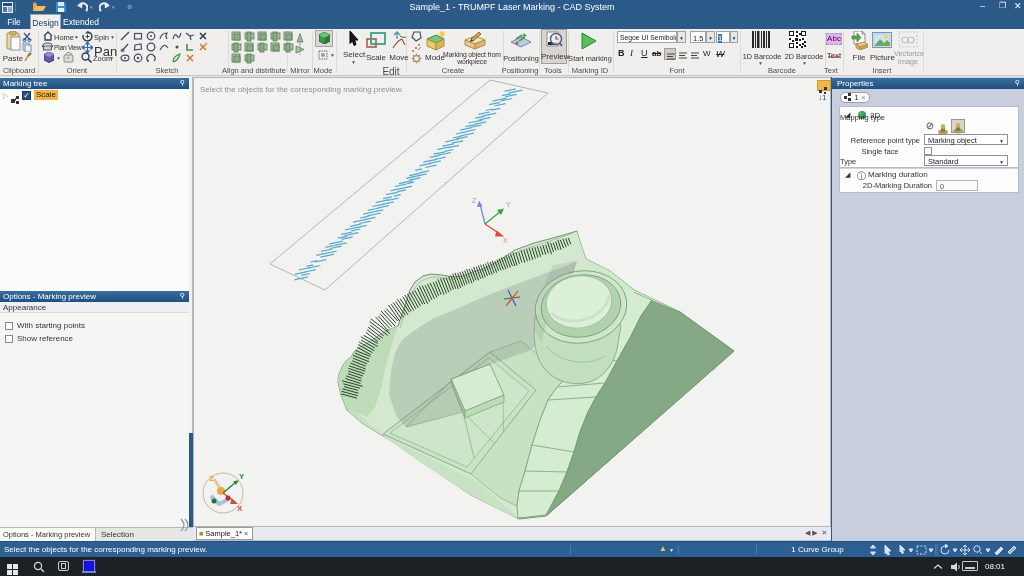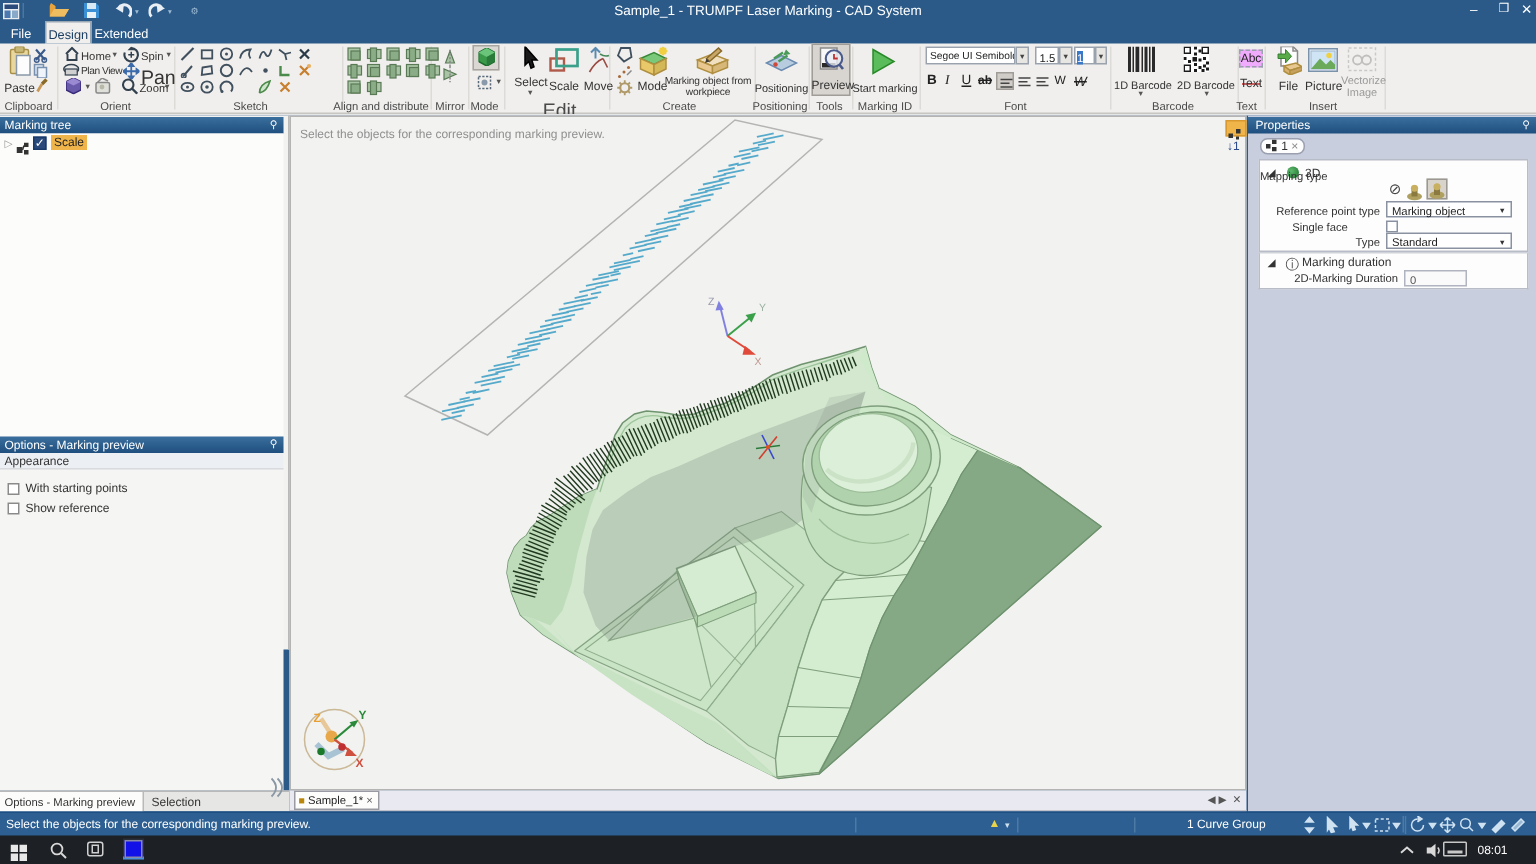--- a/index.html
+++ b/index.html
@@ -268,21 +268,21 @@
       <rect x="1" y="7" width="9" height="8" fill="none" stroke="#b05a4a" stroke-width="1.6"></rect>
       <rect x="5" y="1" width="14" height="11" fill="none" stroke="#3aa08a" stroke-width="1.8"></rect>
     </svg>
 <div class="abs" style="left:366px;top:24px;width:20px;text-align:center;color:#333;font-size:8px">Scale</div>
 <svg class="abs" style="left:390px;top:2px" width="18" height="19">
 <path d="M7,1 L7,8 M4,4 L7,1 L10,4" fill="none" stroke="#5a8ab0" stroke-width="1.3"></path>
 <path d="M3,17 Q7,10 12,8 M12,8 L15,14" fill="none" stroke="#9a4a42" stroke-width="1.1"></path>
 <path d="M10,5 Q13,7 16,6" fill="none" stroke="#4a8a5a" stroke-width="1.1"></path>
     </svg>
 <div class="abs" style="left:389px;top:24px;width:20px;text-align:center;color:#333;font-size:8px">Move</div>
-<div class="abs" style="left:373px;top:37px;transform:translateX(-50%);color:#4a4a4a;font-size:13px;white-space:nowrap">Edit</div>
+<div class="abs" style="left:391px;top:37px;transform:translateX(-50%);color:#4a4a4a;font-size:10px;white-space:nowrap">Edit</div>
 <svg class="abs" style="left:411px;top:2px" width="11" height="11">
       <polygon points="3,1 9,1 10,7 5,10 1,6" fill="none" stroke="#41505e" stroke-width="1.2"></polygon>
     </svg>
 <svg class="abs" style="left:411px;top:13px" width="11" height="11">
       <circle cx="2" cy="9" r="1" fill="#a86a3a"></circle>
       <circle cx="5" cy="6" r="1" fill="#a86a3a"></circle>
       <circle cx="8" cy="3" r="1" fill="#a86a3a"></circle>
       <path d="M7,8 L10,5" stroke="#888" stroke-width="1"></path>
     </svg>
 <svg class="abs" style="left:411px;top:24px" width="11" height="11">
@@ -790,21 +790,21 @@
         </svg></div>
     <div class="abs" style="left:111px;top:12px;width:14px;height:14px;background:#d8d4cc;border:1px solid #9a9890"><svg width="12" height="12">
           <ellipse cx="6" cy="9" rx="5" ry="2.5" fill="#b0a060"></ellipse>
           <rect x="4" y="3" width="4" height="6" fill="#8a7a40"></rect>
           <circle cx="6" cy="3.5" r="2.4" fill="#c8b060"></circle>
         </svg></div>
     <div class="abs" style="left:0px;top:29px;width:80px;text-align:right;color:#333;font-size:7.5px">Reference point type</div>
     <div class="abs" style="left:84px;top:27px;width:84px;height:11px;background:#fff;border:1px solid #8a92a2;font-size:7.5px;color:#222;padding:1px 3px">Marking object<span style="position:absolute;right:3px;top:3px;font-size:5px;color:#333">▼</span></div>
     <div class="abs" style="left:0px;top:40px;width:80px;text-align:center;color:#333;font-size:7.5px">Single face</div>
     <div class="abs" style="left:84px;top:40px;width:8px;height:8px;background:#fff;border:1px solid #8a92a2"></div>
-    <div class="abs" style="left:0px;top:50px;width:80px;text-align:right;color:#333;font-size:7.5px">Type</div>
+    <div class="abs" style="left:0px;top:50px;width:80px;color:#333;font-size:7.5px">Type</div>
     <div class="abs" style="left:84px;top:48px;width:84px;height:11px;background:#fff;border:1px solid #8a92a2;font-size:7.5px;color:#222;padding:1px 3px">Standard<span style="position:absolute;right:3px;top:3px;font-size:5px;color:#333">▼</span></div>
 
   </div>
   <div class="abs" style="left:7px;top:91px;width:180px;height:25px;background:#fdfdfd;border:1px solid #b8bcc8;border-top:1px solid #d0d2da">
     <div class="abs" style="left:5px;top:2px;color:#333;font-size:7px">◢</div>
     <div class="abs" style="left:17px;top:1px;color:#444;font-size:9px">ⓘ</div>
     <div class="abs" style="left:28px;top:1px;color:#333;font-size:8px">Marking duration</div>
     <div class="abs" style="left:0px;top:12px;width:92px;text-align:right;color:#333;font-size:7.5px">2D-Marking Duration</div>
     <div class="abs" style="left:96px;top:11px;width:42px;height:11px;background:#fafafa;border:1px solid #b0b4c0;font-size:7.5px;color:#555;padding:1px 3px">0</div>
   </div>

